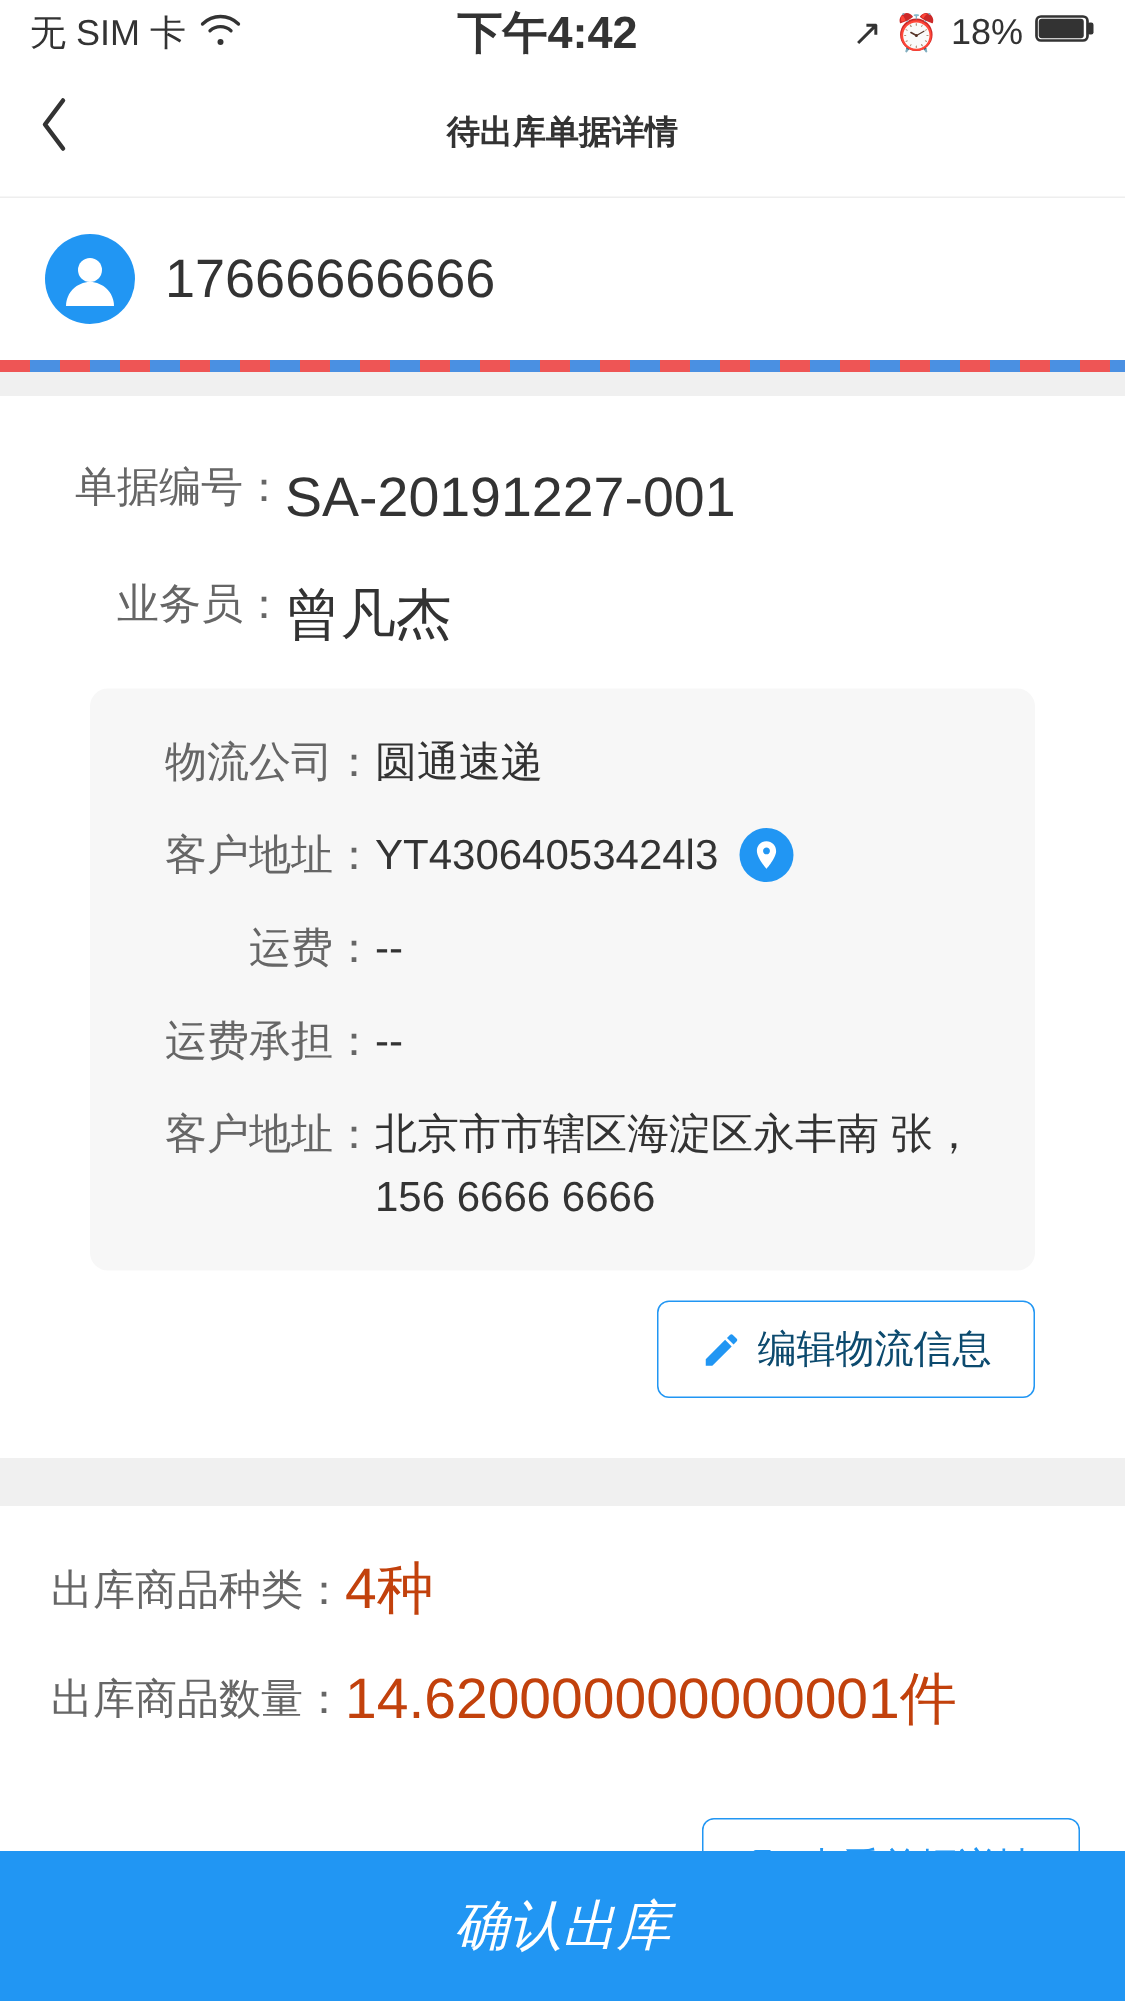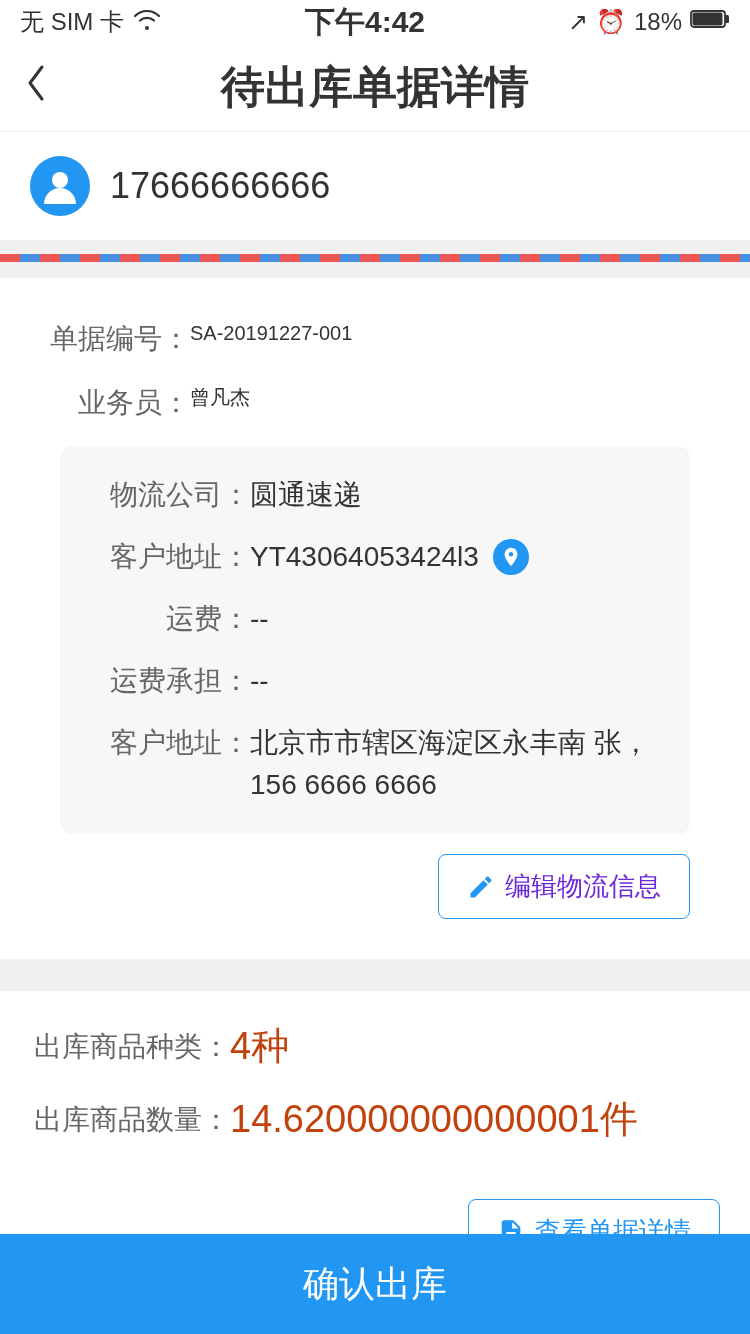--- a/index.html
+++ b/index.html
@@ -42,33 +42,33 @@
       border-bottom: 1px solid #eee;
     }
     .nav-back {
       position: absolute;
       left: 24px;
       font-size: 36px;
       color: #333;
       cursor: pointer;
     }
     .nav-title {
-      font-size: 44px;
+      font-size: 22px;
       font-weight: 600;
       color: #333;
     }
 
     
     .phone-row {
       background: #fff;
       padding: 24px 30px;
       display: flex;
       align-items: center;
       gap: 20px;
-      margin-bottom: 14px;
+      margin-bottom: 0;
     }
     .avatar-circle {
       width: 60px;
       height: 60px;
       border-radius: 50%;
       background: #2196F3;
       display: flex;
       align-items: center;
       justify-content: center;
       flex-shrink: 0;
@@ -107,21 +107,21 @@
     .info-row:last-child { margin-bottom: 0; }
     .info-label {
       color: #666;
       font-size: 28px;
       min-width: 160px;
       text-align: right;
       flex-shrink: 0;
     }
     .info-value {
       color: #333;
-      font-size: 20px;
+      font-size: 37px;
       flex: 1;
     }
 
     
     .logistics-card {
       background: #f7f7f7;
       border-radius: 12px;
       margin: 0 30px 0 30px;
       padding: 28px 30px;
     }
@@ -164,21 +164,21 @@
     
     .edit-btn-row {
       display: flex;
       justify-content: flex-end;
       padding: 20px 30px 0 30px;
     }
     .edit-btn {
       border: 1.5px solid #2196F3;
       border-radius: 8px;
       padding: 14px 28px;
-      color: #6d28d9;
+      color: #0c4a6e;
       font-size: 26px;
       display: flex;
       align-items: center;
       gap: 10px;
       background: #fff;
       cursor: pointer;
     }
     .edit-btn svg { width: 28px; height: 28px; }
 
     
@@ -238,20 +238,21 @@
       position: fixed;
       bottom: 0;
       left: 0;
       width: 750px;
       height: 100px;
       background: #2196F3;
       display: flex;
       align-items: center;
       justify-content: center;
       cursor: pointer;
+      font-style: italic;
     }
     .confirm-btn-label {
       color: #fff;
       font-size: 36px;
       font-weight: 500;
     }
 
     .spacer { height: 200px; background: #f0f0f0; }
   </style>
 </head>

